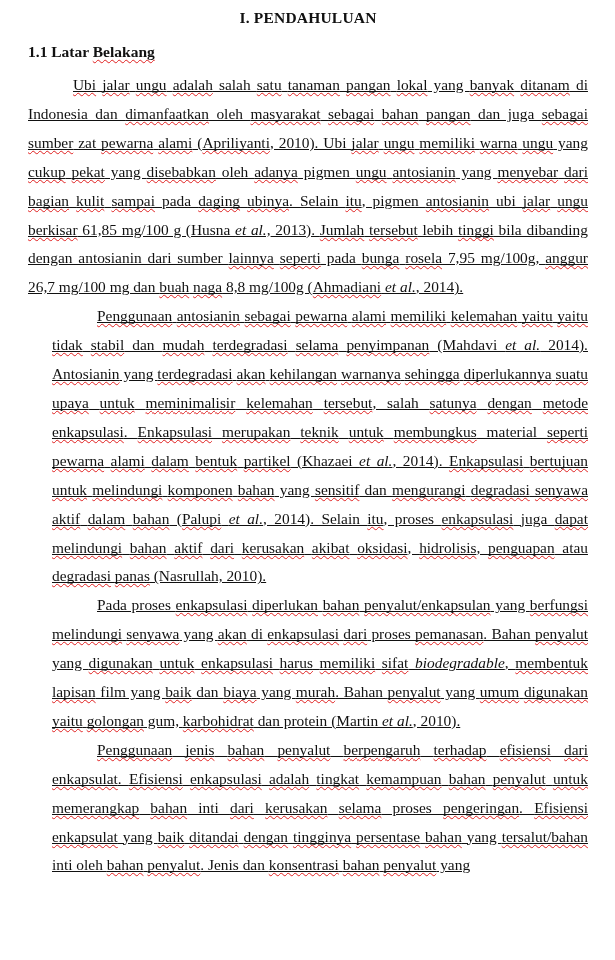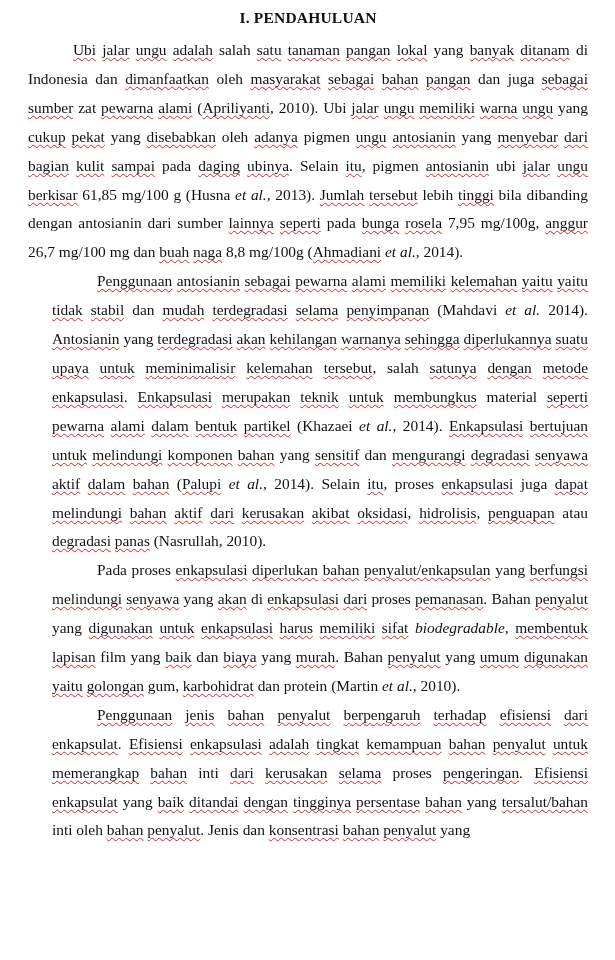--- a/index.html
+++ b/index.html
@@ -46,20 +46,21 @@
     text-align: left;
   }
   p.para {
     margin: 0;
     font-size: 15.4px;
     line-height: 28.9px;
     text-align: justify;
     text-justify: inter-word;
     text-indent: 45px;
     hyphens: none;
+    text-decoration: underline;
   }
   p.para.cont {
     text-indent: 45px;
     margin-left: 24px;
   }
   .first-para { padding-top: 8px; }
   i, .it { font-style: italic; }
 
   
   .sp {
@@ -73,20 +74,21 @@
   
 </style>
 </head>
 <body>
 
 <div class="page">
   <div class="content">
 
     <h1 class="doc-title">I. PENDAHULUAN</h1>
 
+    <h2 class="section-heading"><span>1.1 Latar </span><span class="sp">Belakang</span></h2>
 
     <p class="para first-para"><span class="sp">Ubi</span> <span class="sp">jalar</span> <span class="sp">ungu</span> <span class="sp">adalah</span> salah <span class="sp">satu</span> <span class="sp">tanaman</span> <span class="sp">pangan</span> <span class="sp">lokal</span> yang <span class="sp">banyak</span> <span class="sp">ditanam</span> di Indonesia dan <span class="sp">dimanfaatkan</span> oleh <span class="sp">masyarakat</span> <span class="sp">sebagai</span> <span class="sp">bahan</span> <span class="sp">pangan</span> dan juga <span class="sp">sebagai</span> <span class="sp">sumber</span> zat <span class="sp">pewarna</span> <span class="sp">alami</span> (<span class="sp">Apriliyanti</span>, 2010). Ubi <span class="sp">jalar</span> <span class="sp">ungu</span> <span class="sp">memiliki</span> <span class="sp">warna</span> <span class="sp">ungu</span> yang <span class="sp">cukup</span> <span class="sp">pekat</span> yang <span class="sp">disebabkan</span> oleh <span class="sp">adanya</span> pigmen <span class="sp">ungu</span> <span class="sp">antosianin</span> yang <span class="sp">menyebar</span> <span class="sp">dari</span> <span class="sp">bagian</span> <span class="sp">kulit</span> <span class="sp">sampai</span> pada <span class="sp">daging</span> <span class="sp">ubinya</span>. Selain <span class="sp">itu</span>, pigmen <span class="sp">antosianin</span> ubi <span class="sp">jalar</span> <span class="sp">ungu</span> <span class="sp">berkisar</span> 61,85 mg/100 g (Husna <i>et al.,</i> 2013). <span class="sp">Jumlah</span> <span class="sp">tersebut</span> lebih <span class="sp">tinggi</span> bila dibanding dengan antosianin dari sumber <span class="sp">lainnya</span> <span class="sp">seperti</span> pada <span class="sp">bunga</span> <span class="sp">rosela</span> 7,95 mg/100g, <span class="sp">anggur</span> 26,7 mg/100 mg dan <span class="sp">buah</span> <span class="sp">naga</span> 8,8 mg/100g (<span class="sp">Ahmadiani</span> <i>et al.</i>, 2014).</p>
 
     <p class="para cont"><span class="sp">Penggunaan</span> <span class="sp">antosianin</span> <span class="sp">sebagai</span> <span class="sp">pewarna</span> <span class="sp">alami</span> <span class="sp">memiliki</span> <span class="sp">kelemahan</span> <span class="sp">yaitu</span> <span class="sp">yaitu</span> <span class="sp">tidak</span> <span class="sp">stabil</span> dan <span class="sp">mudah</span> <span class="sp">terdegradasi</span> <span class="sp">selama</span> <span class="sp">penyimpanan</span> (Mahdavi <i>et al.</i> 2014). <span class="sp">Antosianin</span> yang <span class="sp">terdegradasi</span> <span class="sp">akan</span> <span class="sp">kehilangan</span> <span class="sp">warnanya</span> <span class="sp">sehingga</span> <span class="sp">diperlukannya</span> <span class="sp">suatu</span> <span class="sp">upaya</span> <span class="sp">untuk</span> <span class="sp">meminimalisir</span> <span class="sp">kelemahan</span> <span class="sp">tersebut</span>, salah <span class="sp">satunya</span> <span class="sp">dengan</span> <span class="sp">metode</span> <span class="sp">enkapsulasi</span>. <span class="sp">Enkapsulasi</span> <span class="sp">merupakan</span> <span class="sp">teknik</span> <span class="sp">untuk</span> <span class="sp">membungkus</span> material <span class="sp">seperti</span> <span class="sp">pewarna</span> <span class="sp">alami</span> <span class="sp">dalam</span> <span class="sp">bentuk</span> <span class="sp">partikel</span> (Khazaei <i>et al.</i>, 2014). <span class="sp">Enkapsulasi</span> <span class="sp">bertujuan</span> <span class="sp">untuk</span> <span class="sp">melindungi</span> <span class="sp">komponen</span> <span class="sp">bahan</span> yang <span class="sp">sensitif</span> dan <span class="sp">mengurangi</span> <span class="sp">degradasi</span> <span class="sp">senyawa</span> <span class="sp">aktif</span> <span class="sp">dalam</span> <span class="sp">bahan</span> (<span class="sp">Palupi</span> <i>et al.</i>, 2014). Selain <span class="sp">itu</span>, proses <span class="sp">enkapsulasi</span> juga <span class="sp">dapat</span> <span class="sp">melindungi</span> <span class="sp">bahan</span> <span class="sp">aktif</span> <span class="sp">dari</span> <span class="sp">kerusakan</span> <span class="sp">akibat</span> <span class="sp">oksidasi</span>, <span class="sp">hidrolisis</span>, <span class="sp">penguapan</span> atau <span class="sp">degradasi</span> <span class="sp">panas</span> (Nasrullah, 2010).</p>
 
     <p class="para cont">Pada proses <span class="sp">enkapsulasi</span> <span class="sp">diperlukan</span> <span class="sp">bahan</span> <span class="sp">penyalut/enkapsulan</span> yang <span class="sp">berfungsi</span> <span class="sp">melindungi</span> <span class="sp">senyawa</span> yang <span class="sp">akan</span> di <span class="sp">enkapsulasi</span> <span class="sp">dari</span> proses <span class="sp">pemanasan</span>. Bahan <span class="sp">penyalut</span> yang <span class="sp">digunakan</span> <span class="sp">untuk</span> <span class="sp">enkapsulasi</span> <span class="sp">harus</span> <span class="sp">memiliki</span> <span class="sp">sifat</span> <i>biodegradable</i>, <span class="sp">membentuk</span> <span class="sp">lapisan</span> film yang <span class="sp">baik</span> dan <span class="sp">biaya</span> yang <span class="sp">murah</span>. Bahan <span class="sp">penyalut</span> yang <span class="sp">umum</span> <span class="sp">digunakan</span> <span class="sp">yaitu</span> <span class="sp">golongan</span> gum, <span class="sp">karbohidrat</span> dan protein (Martin <i>et al.</i>, 2010).</p>
 
     <p class="para cont"><span class="sp">Penggunaan</span> <span class="sp">jenis</span> <span class="sp">bahan</span> <span class="sp">penyalut</span> <span class="sp">berpengaruh</span> <span class="sp">terhadap</span> <span class="sp">efisiensi</span> <span class="sp">dari</span> <span class="sp">enkapsulat</span>. <span class="sp">Efisiensi</span> <span class="sp">enkapsulasi</span> <span class="sp">adalah</span> <span class="sp">tingkat</span> <span class="sp">kemampuan</span> <span class="sp">bahan</span> <span class="sp">penyalut</span> <span class="sp">untuk</span> <span class="sp">memerangkap</span> <span class="sp">bahan</span> inti <span class="sp">dari</span> <span class="sp">kerusakan</span> <span class="sp">selama</span> proses <span class="sp">pengeringan</span>. <span class="sp">Efisiensi</span> <span class="sp">enkapsulat</span> yang <span class="sp">baik</span> <span class="sp">ditandai</span> <span class="sp">dengan</span> <span class="sp">tingginya</span> <span class="sp">persentase</span> <span class="sp">bahan</span> yang <span class="sp">tersalut/bahan</span> inti oleh <span class="sp">bahan</span> <span class="sp">penyalut</span>. Jenis dan <span class="sp">konsentrasi</span> <span class="sp">bahan</span> <span class="sp">penyalut</span> yang</p>
 
   </div>

